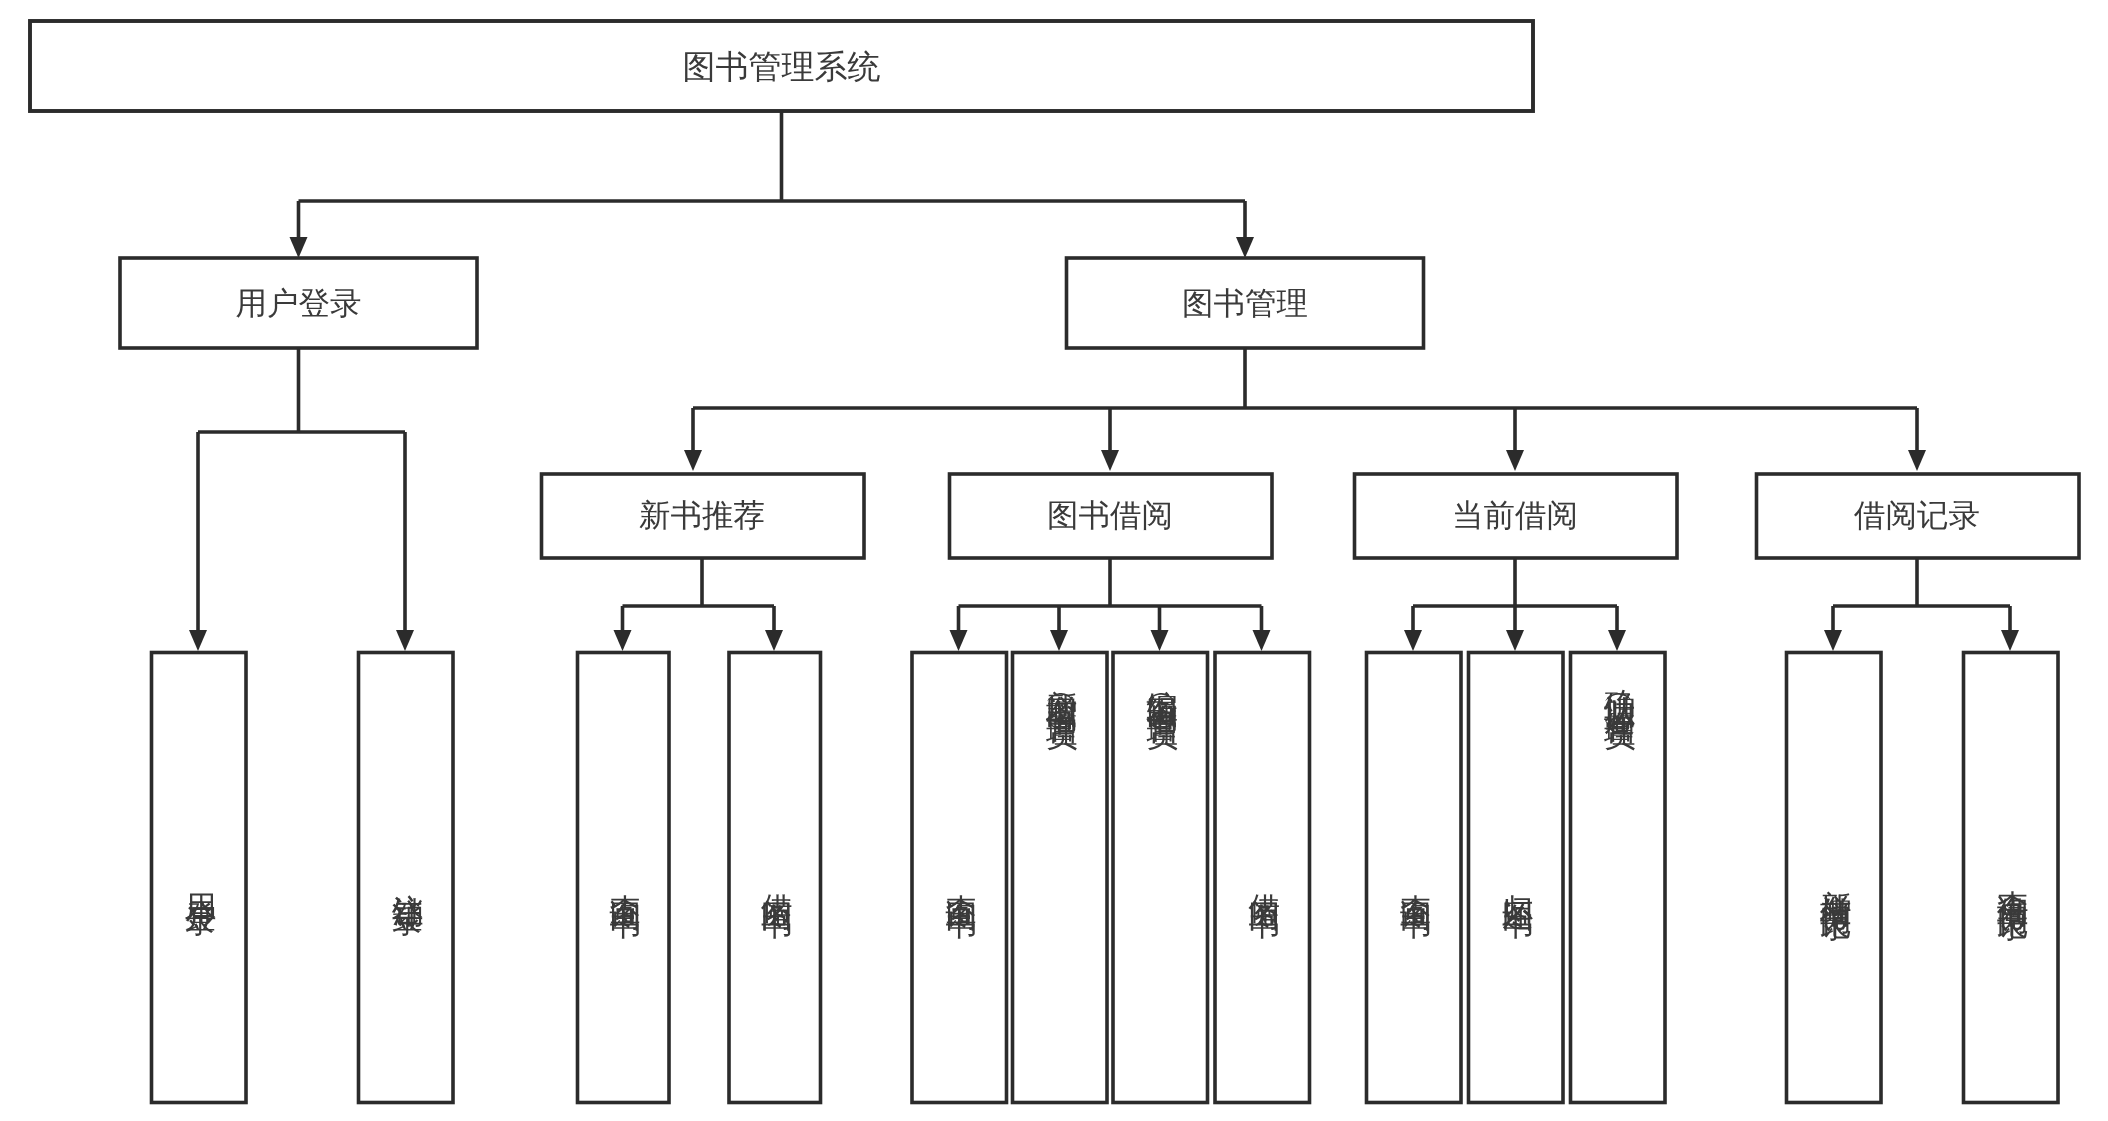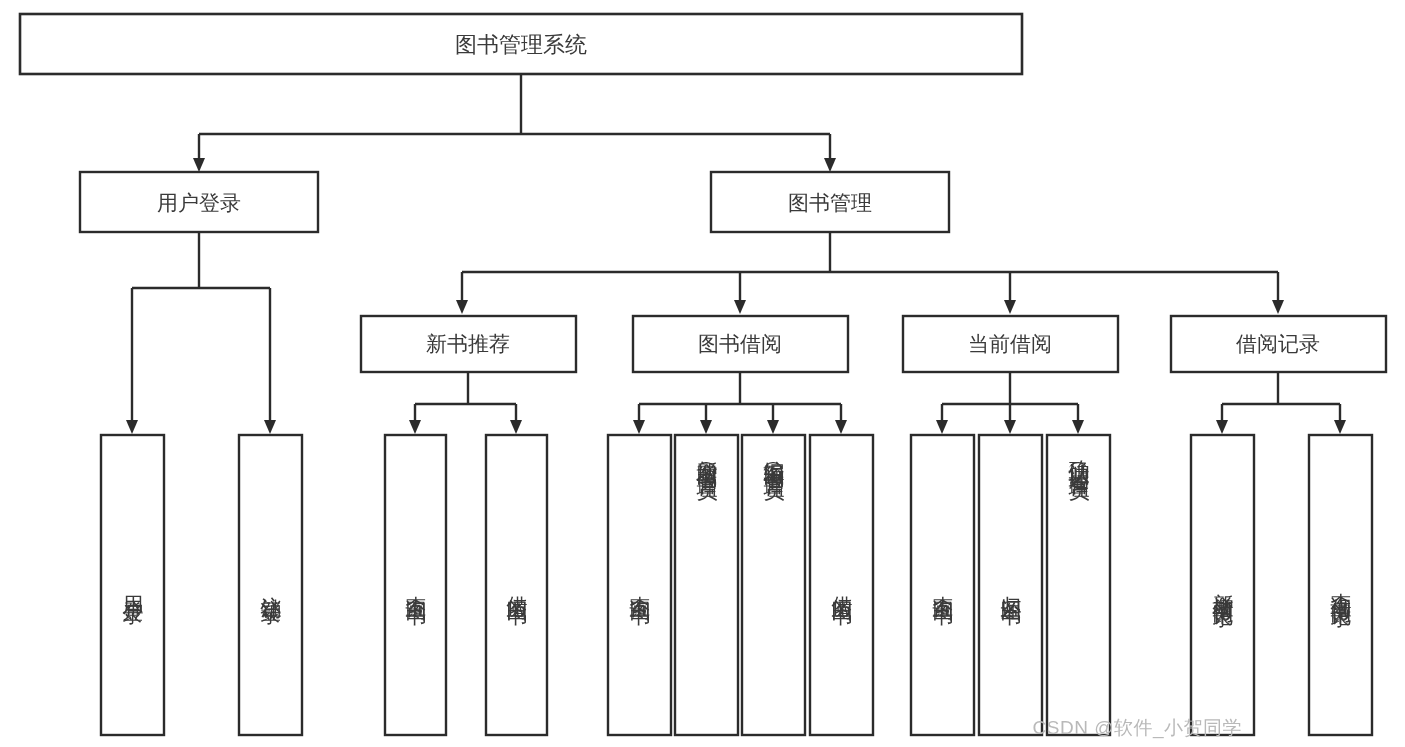--- a/index.html
+++ b/index.html
@@ -262,14 +262,13 @@
     <span class="leaf-label">确认归还（管理员）</span>
   </div>
 
   <div class="leaf-label-wrap" style="left:1191px; top:435px; width:63px; height:300px;">
     <span class="leaf-label">新增借阅记录</span>
   </div>
   <div class="leaf-label-wrap" style="left:1309px; top:435px; width:63px; height:300px;">
     <span class="leaf-label">查询借阅记录</span>
   </div>
 
-  <div class="watermark">CSDN @软件_小贺同学</div>
 </div>
 
 </body></html>

